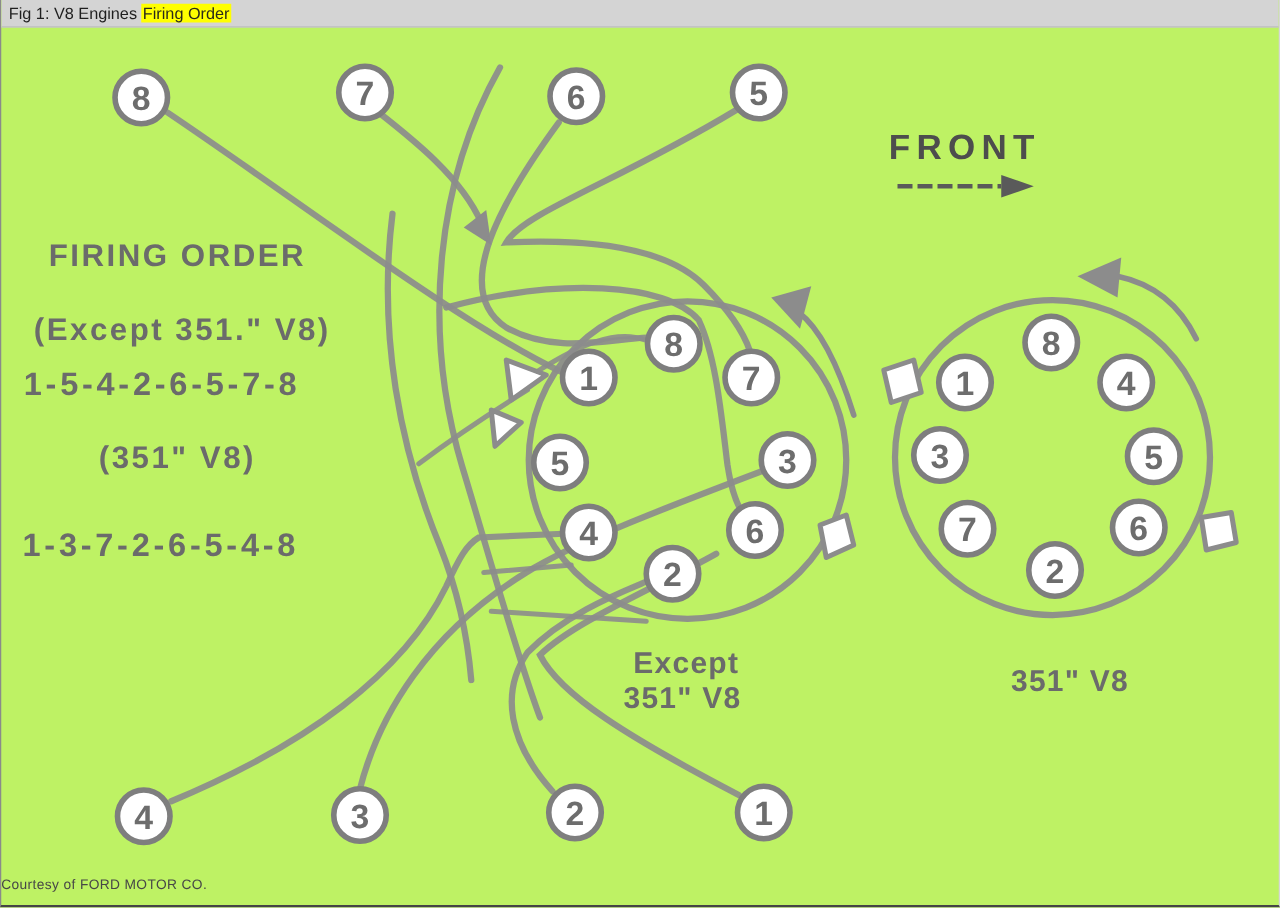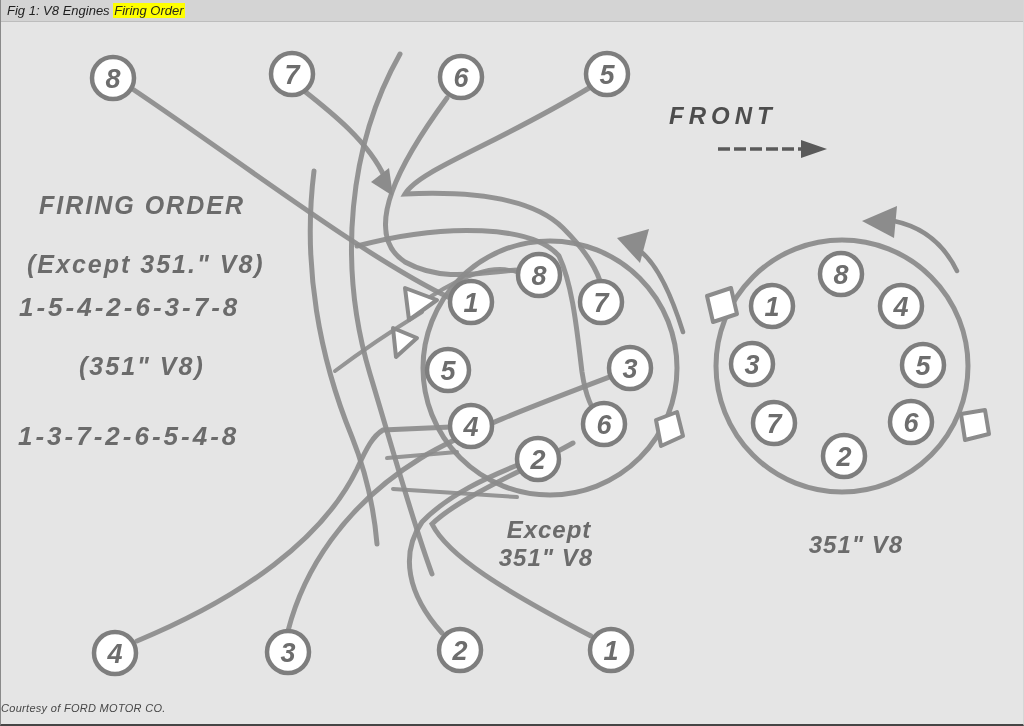--- a/index.html
+++ b/index.html
@@ -5,38 +5,38 @@
   :root{
     --ink:#8c8c8c;
     --ink-dark:#6b6b6b;
     --front-ink:#4d4d4d;
     --titlebar-bg:#d4d4d4;
     --highlight:#ffff00;
   }
   *{margin:0;padding:0;box-sizing:border-box;}
   body{background:#fff;font-family:"Liberation Sans",sans-serif;}
   #screen{
-    position:relative;width:1024px;height:726px;background:#e5e5e5;
+    position:relative;width:1024px;height:726px;background:#bef264;
     border-left:1px solid #8a8a8a;border-right:1px solid #d6d6d6;
-    border-bottom:2px solid #454545;overflow:hidden;font-style:italic;
+    border-bottom:2px solid #454545;overflow:hidden;
   }
   #titlebar{
     position:absolute;top:0;left:0;right:0;height:22px;
     background:var(--titlebar-bg);border-bottom:1px solid #bdbdbd;
     font-size:13px;color:#1f1f1f;line-height:21px;padding-left:6px;
     white-space:nowrap;
   }
   #titlebar .hl{background:var(--highlight);color:#2a2a1a;padding:0 1px;}
   .diagram-text{position:absolute;color:var(--ink-dark);font-weight:bold;white-space:nowrap;}
   #fo-heading{left:38px;top:191px;font-size:25px;letter-spacing:2px;}
   #fo-except-label{left:26px;top:250px;font-size:25px;letter-spacing:2px;}
   #fo-except-order{left:18px;top:292px;font-size:26px;letter-spacing:3px;}
   #fo-351-label{left:78px;top:352px;font-size:25px;letter-spacing:2px;}
   #fo-351-order{left:17px;top:396px;font-size:26px;letter-spacing:3px;margin-top:25px;}
-  #front-label{left:668px;top:102px;font-size:24px;letter-spacing:5px;color:var(--front-ink);}
+  #front-label{left:710px;top:102px;font-size:28px;letter-spacing:5px;color:var(--front-ink);}
   #caption{
     position:absolute;top:702px;left:0;right:0;text-align:left;
     font-size:11px;color:#474747;font-weight:normal;letter-spacing:.3px;
   }
   svg{position:absolute;top:0;left:0;}
   .wire{fill:none;stroke:var(--ink);stroke-width:5;stroke-linecap:round;opacity:.92;}
   .wire-thin{fill:none;stroke:var(--ink);stroke-width:4;stroke-linecap:round;opacity:.9;}
   .cap-rim{fill:none;stroke:var(--ink);stroke-width:5;opacity:.95;}
   .clamp{fill:#ffffff;stroke:var(--ink);stroke-width:4;stroke-linejoin:round;}
   .rot-arrow{fill:none;stroke:var(--ink);stroke-width:4.5;stroke-linecap:round;}
@@ -57,21 +57,21 @@
 <body>
 
 <div id="screen">
 
   <div id="titlebar">
     <span>Fig 1: V8 Engines </span><span class="hl">Firing Order</span>
   </div>
 
   <div class="diagram-text" id="fo-heading">FIRING ORDER</div>
   <div class="diagram-text" id="fo-except-label">(Except 351." V8)</div>
-  <div class="diagram-text" id="fo-except-order">1-5-4-2-6-3-7-8</div>
+  <div class="diagram-text" id="fo-except-order">1-5-4-2-6-5-7-8</div>
   <div class="diagram-text" id="fo-351-label">(351" V8)</div>
   <div class="diagram-text" id="fo-351-order">1-3-7-2-6-5-4-8</div>
   <div class="diagram-text" id="front-label">FRONT</div>
   <div id="caption">Courtesy of FORD MOTOR CO.</div>
 
   <svg id="diagram" width="1024" height="726" viewBox="0 0 1024 726">
 
     <circle class="cap-rim" cx="549" cy="368" r="127"></circle>
     <circle class="cap-rim" cx="841" cy="366" r="126"></circle>
 

